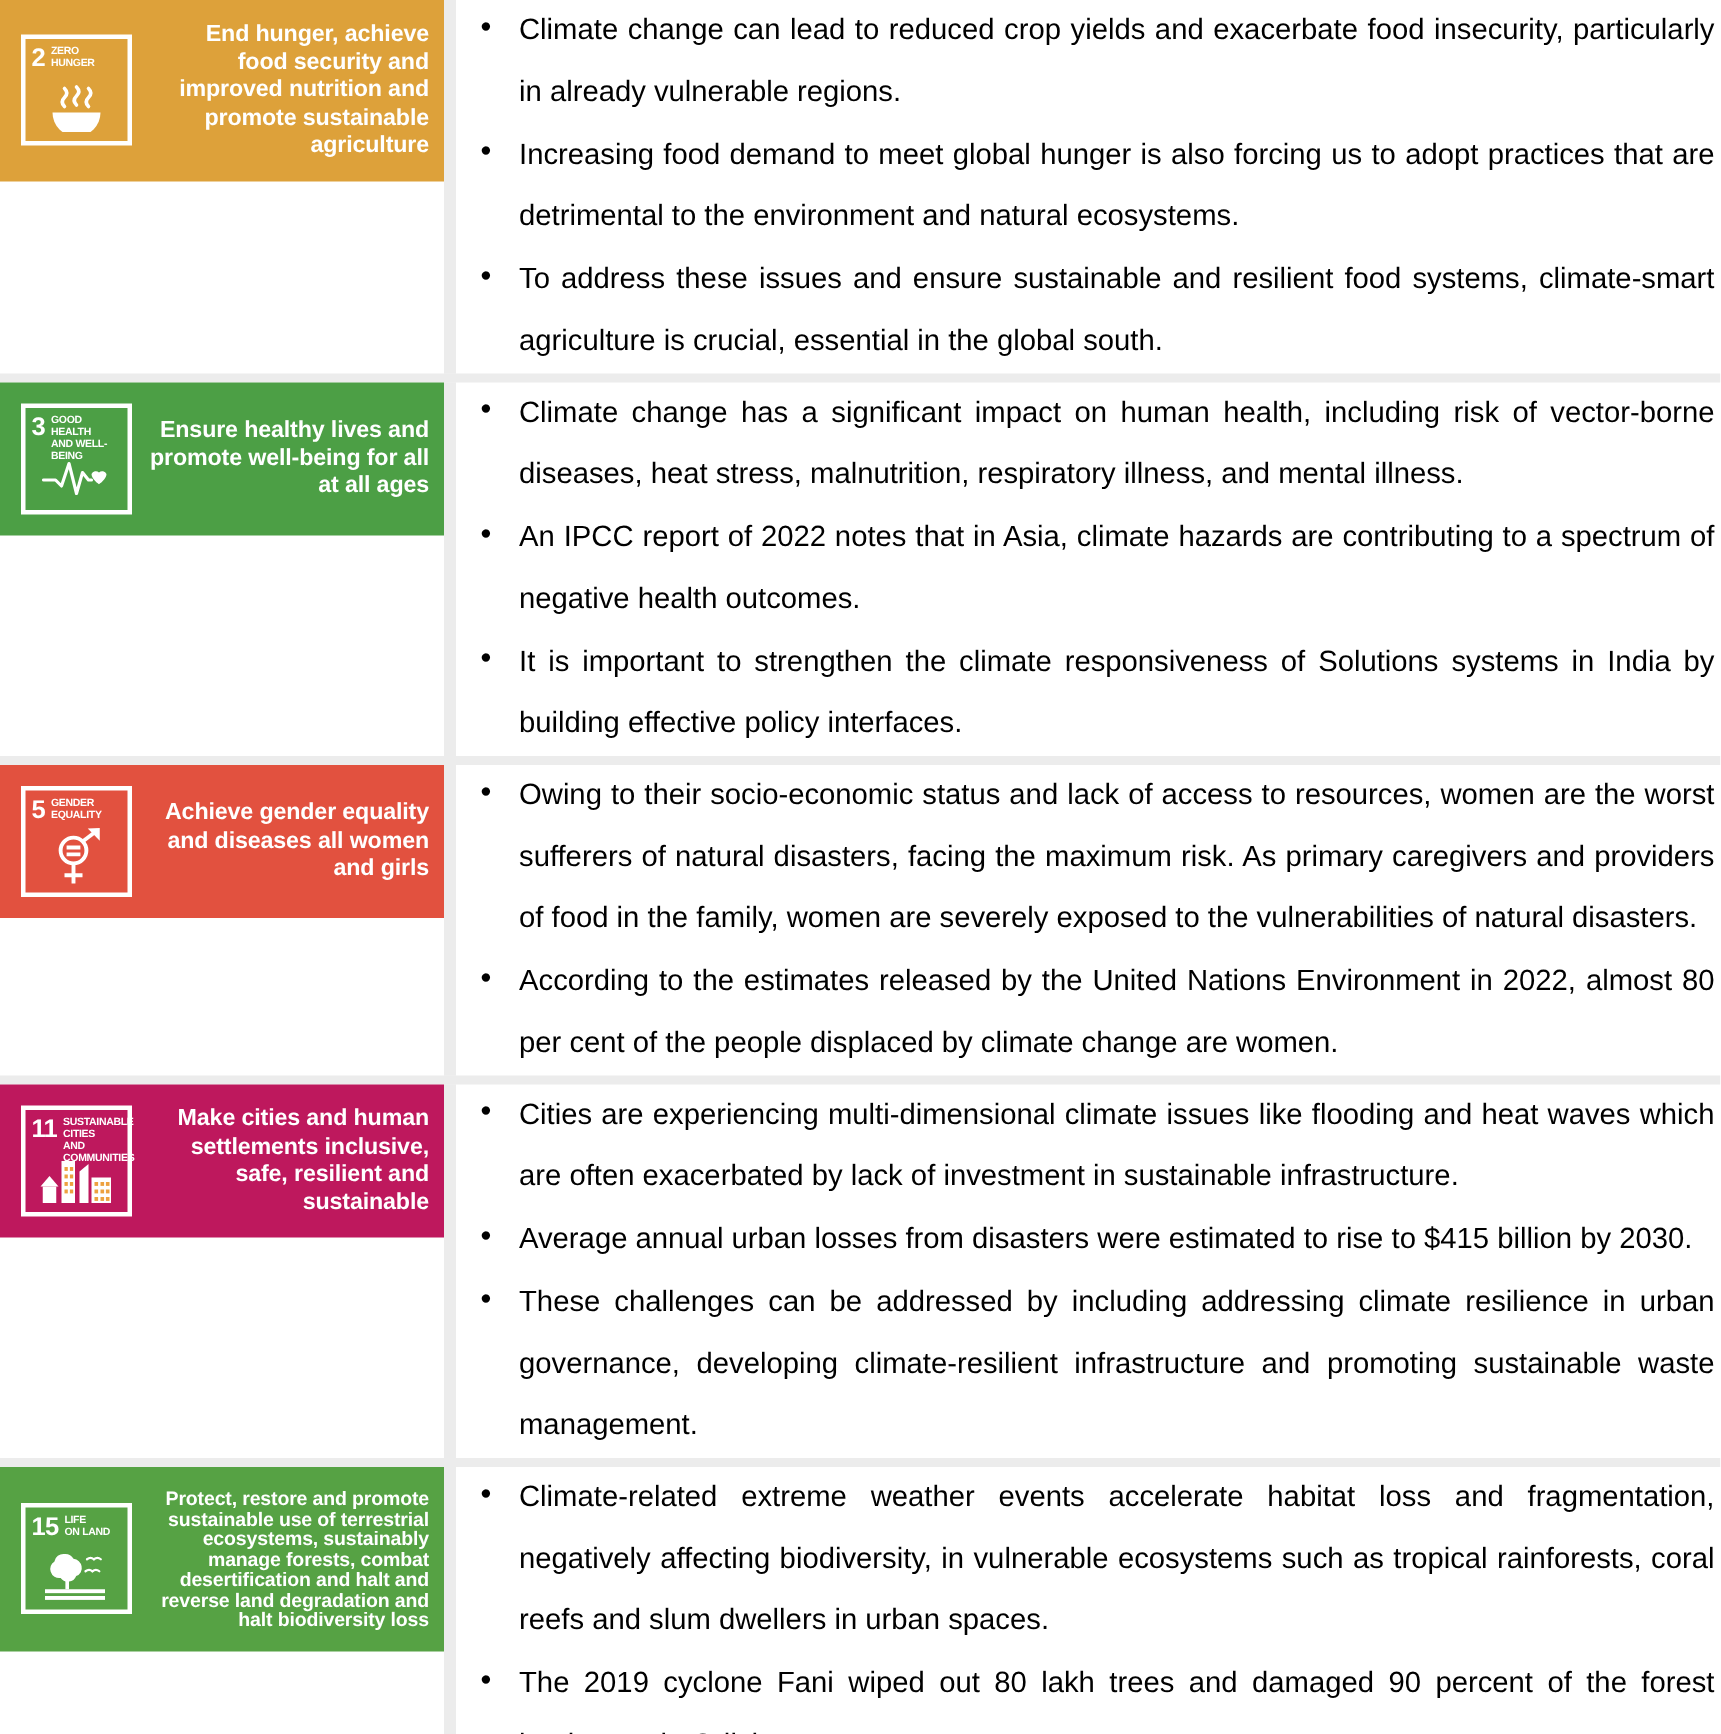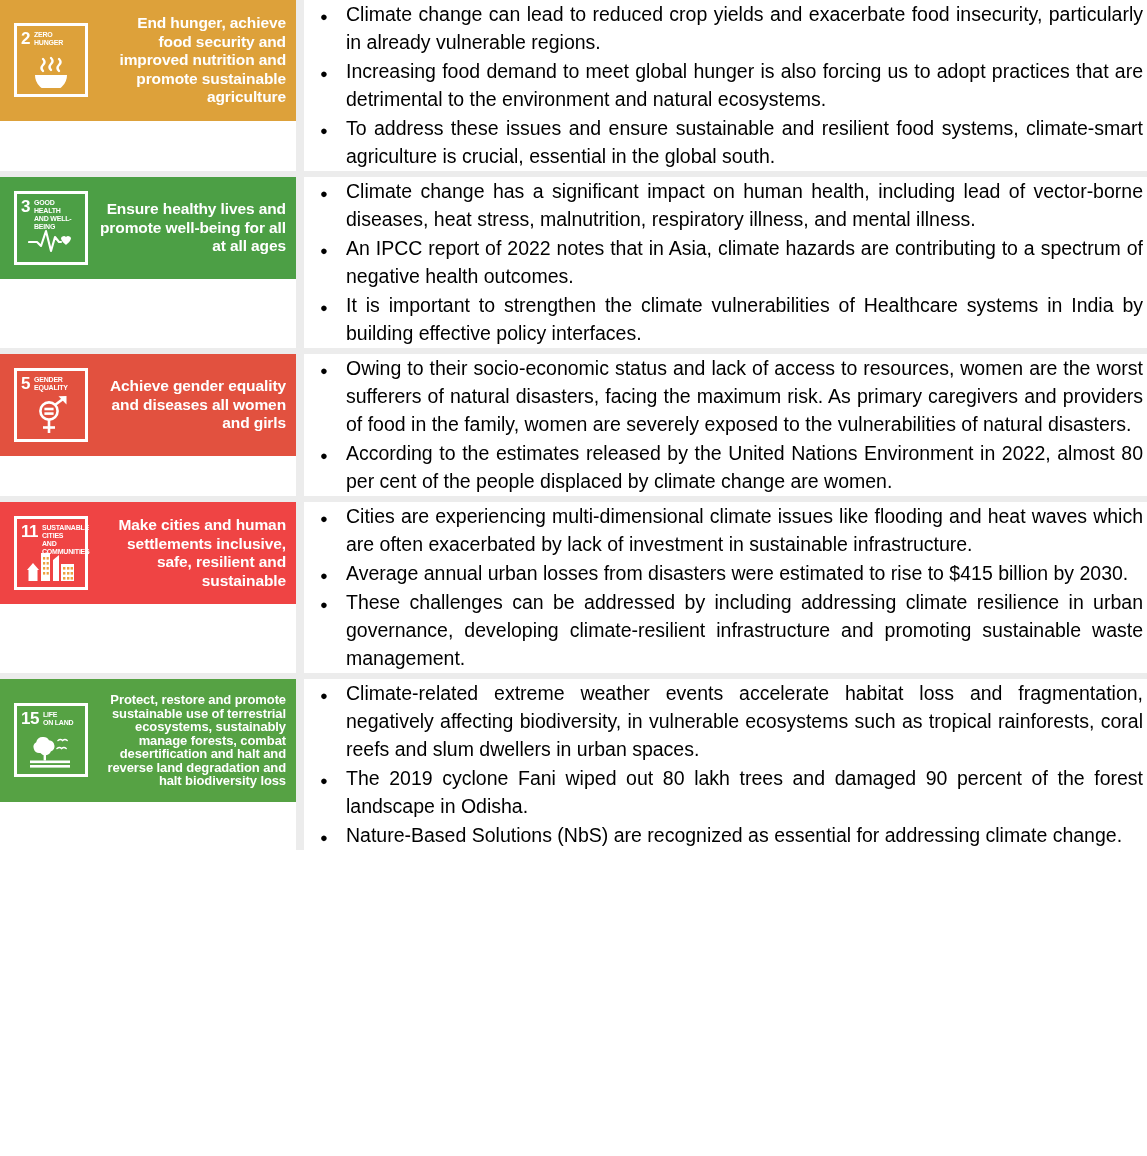--- a/index.html
+++ b/index.html
@@ -112,21 +112,21 @@
     margin: 0;
     padding: 0;
     list-style: none;
   }
   ul.points li {
     position: relative;
     padding-left: 42px;
     margin: 0 0 1px 0;
     font-family: "Liberation Sans Narrow", "Liberation Sans", sans-serif;
     font-size: 19.5px;
-    line-height: 28px;
+    line-height: 41px;
     color: #000000;
     text-align: justify;
     text-justify: inter-word;
     padding-right: 4px;
   }
   ul.points li::before {
     content: "\25CF";
     position: absolute;
     left: 16px;
     top: 0;
@@ -197,23 +197,23 @@
                   </svg>
                 </div>
               </div>
             </div>
             <div class="goal-title">Ensure healthy lives and promote well-being for all at all ages</div>
           </div>
         </td>
         <td class="col-sep"></td>
         <td class="text-cell">
           <ul class="points">
-            <li>Climate change has a significant impact on human health, including lead of vector-borne diseases, heat stress, malnutrition, respiratory illness, and mental illness.</li>
+            <li>Climate change has a significant impact on human health, including risk of vector-borne diseases, heat stress, malnutrition, respiratory illness, and mental illness.</li>
             <li>An IPCC report of 2022 notes that in Asia, climate hazards are contributing to a spectrum of negative health outcomes.</li>
-            <li>It is important to strengthen the climate vulnerabilities of Healthcare systems in India by building effective policy interfaces.</li>
+            <li>It is important to strengthen the climate responsiveness of Solutions systems in India by building effective policy interfaces.</li>
           </ul>
         </td>
       </tr>
       <tr class="row-sep">
         <td colspan="3"></td>
       </tr>
       <tr>
         <td class="goal-cell">
           <div class="goal-card" style="background:#e2513f">
             <div class="goal-icon">
@@ -246,21 +246,21 @@
             <li>Owing to their socio-economic status and lack of access to resources, women are the worst sufferers of natural disasters, facing the maximum risk. As primary caregivers and providers of food in the family, women are severely exposed to the vulnerabilities of natural disasters.</li>
             <li>According to the estimates released by the United Nations Environment in 2022, almost 80 per cent of the people displaced by climate change are women.</li>
           </ul>
         </td>
       </tr>
       <tr class="row-sep">
         <td colspan="3"></td>
       </tr>
       <tr>
         <td class="goal-cell">
-          <div class="goal-card" style="background:#ef4444">
+          <div class="goal-card" style="background:#be185d">
             <div class="goal-icon">
               <div class="icon-inner">
                 <div class="icon-head">
                   <span class="icon-num">11</span>
                   <span class="icon-words"><span>SUSTAINABLE CITIES</span><br><span>AND COMMUNITIES</span></span>
                 </div>
                 <div class="icon-glyph">
                   <svg width="50" height="32" viewBox="0 0 50 32" aria-hidden="true">
                     <polygon points="7,14 1,21 13,21" fill="#fff"></polygon>
                     <rect x="2.5" y="21" width="9" height="11" fill="#fff"></rect>

